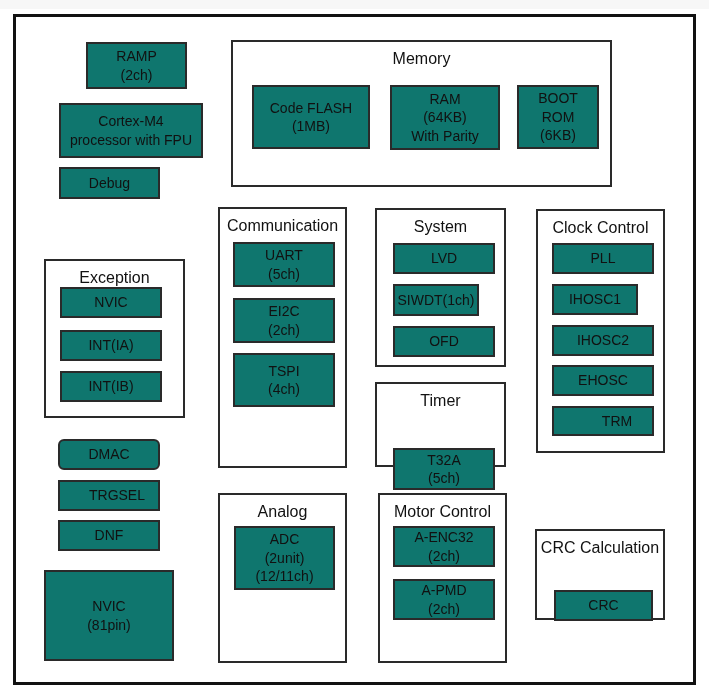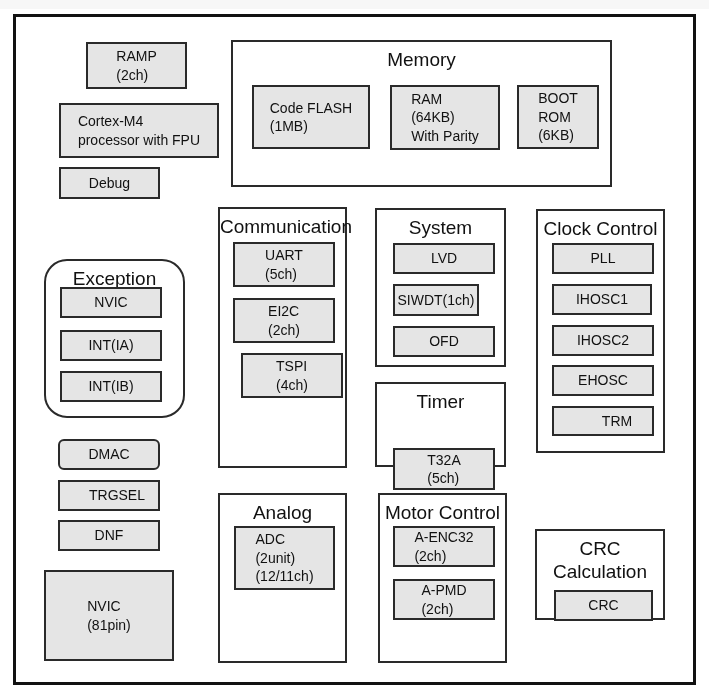--- a/index.html
+++ b/index.html
@@ -26,54 +26,55 @@
     position: absolute;
     left: 13px; top: 14px;
     width: 683px; height: 671px;
     border: 3px solid #111111;
     box-sizing: border-box;
     background: #ffffff;
   }
   .box {
     position: absolute;
     box-sizing: border-box;
-    background: #e5e5e5;
+    background: #0f766e;
     border: 2px solid #2a2a2a;
     display: flex;
     align-items: center;
     justify-content: center;
+    text-align: center;
     font-size: 14px;
     line-height: 1.32;
     white-space: pre-line;
   }
   .group {
     position: absolute;
     box-sizing: border-box;
     background: #ffffff;
     border: 2px solid #2a2a2a;
   }
   .group-title {
     position: absolute;
     top: 7px; left: 0; right: 0;
     text-align: center;
-    font-size: 19px;
+    font-size: 16px;
     line-height: 1.2;
     white-space: pre-line;
   }
 </style>
 </head>
 <body>
 
 <div class="canvas">
   <div class="top-strip"></div>
   <div class="frame"></div>
 
   <div class="box" style="left:86px; top:42px; width:101px; height:47px;">RAMP
 (2ch)</div>
-  <div class="box" style="left:59px; top:103px; width:160px; height:55px;">Cortex-M4
+  <div class="box" style="left:59px; top:103px; width:144px; height:55px;">Cortex-M4
 processor with FPU</div>
   <div class="box" style="left:59px; top:167px; width:101px; height:32px;">Debug</div>
 
   <div class="group" style="left:231px; top:40px; width:381px; height:147px;">
     <div class="group-title">Memory</div>
     <div class="box" style="left:19px; top:43px; width:118px; height:64px;">Code FLASH
 (1MB)</div>
     <div class="box" style="left:157px; top:43px; width:110px; height:65px;">RAM
 (64KB)
 With Parity</div>
@@ -81,47 +82,47 @@
 ROM
 (6KB)</div>
   </div>
 
   <div class="group" style="left:218px; top:207px; width:129px; height:261px;">
     <div class="group-title">Communication</div>
     <div class="box" style="left:13px; top:33px; width:102px; height:45px;">UART
 (5ch)</div>
     <div class="box" style="left:13px; top:89px; width:102px; height:45px;">EI2C
 (2ch)</div>
-    <div class="box" style="left:21px; top:144px; width:102px; height:45px;">TSPI
+    <div class="box" style="left:13px; top:144px; width:102px; height:54px;">TSPI
 (4ch)</div>
   </div>
 
   <div class="group" style="left:375px; top:208px; width:131px; height:159px;">
     <div class="group-title">System</div>
     <div class="box" style="left:16px; top:33px; width:102px; height:31px;">LVD</div>
     <div class="box" style="left:16px; top:74px; width:86px; height:32px;">SIWDT(1ch)</div>
     <div class="box" style="left:16px; top:116px; width:102px; height:31px;">OFD</div>
   </div>
 
   <div class="group" style="left:375px; top:382px; width:131px; height:85px;">
     <div class="group-title">Timer</div>
     <div class="box" style="left:16px; top:33px; width:102px; height:42px;margin-top:31px;">T32A
 (5ch)</div>
   </div>
 
   <div class="group" style="left:536px; top:209px; width:129px; height:244px;">
     <div class="group-title">Clock Control</div>
     <div class="box" style="left:14px; top:32px; width:102px; height:31px;">PLL</div>
-    <div class="box" style="left:14px; top:73px; width:100px; height:31px;">IHOSC1</div>
+    <div class="box" style="left:14px; top:73px; width:86px; height:31px;">IHOSC1</div>
     <div class="box" style="left:14px; top:114px; width:102px; height:31px;">IHOSC2</div>
     <div class="box" style="left:14px; top:154px; width:102px; height:31px;">EHOSC</div>
     <div class="box" style="left:14px; top:195px; width:102px; height:30px;padding-left:28px;">TRM</div>
   </div>
 
-  <div class="group" style="left:44px; top:259px; width:141px; height:159px;border-radius:23px;">
+  <div class="group" style="left:44px; top:259px; width:141px; height:159px;">
     <div class="group-title">Exception</div>
     <div class="box" style="left:14px; top:26px; width:102px; height:31px;">NVIC</div>
     <div class="box" style="left:14px; top:69px; width:102px; height:31px;">INT(IA)</div>
     <div class="box" style="left:14px; top:110px; width:102px; height:31px;">INT(IB)</div>
   </div>
 
   <div class="box" style="left:58px; top:439px; width:102px; height:31px;border-radius:6px;">DMAC</div>
   <div class="box" style="left:58px; top:480px; width:102px; height:31px;padding-left:16px;">TRGSEL</div>
   <div class="box" style="left:58px; top:520px; width:102px; height:31px;">DNF</div>
   <div class="box" style="left:44px; top:570px; width:130px; height:91px;">NVIC

